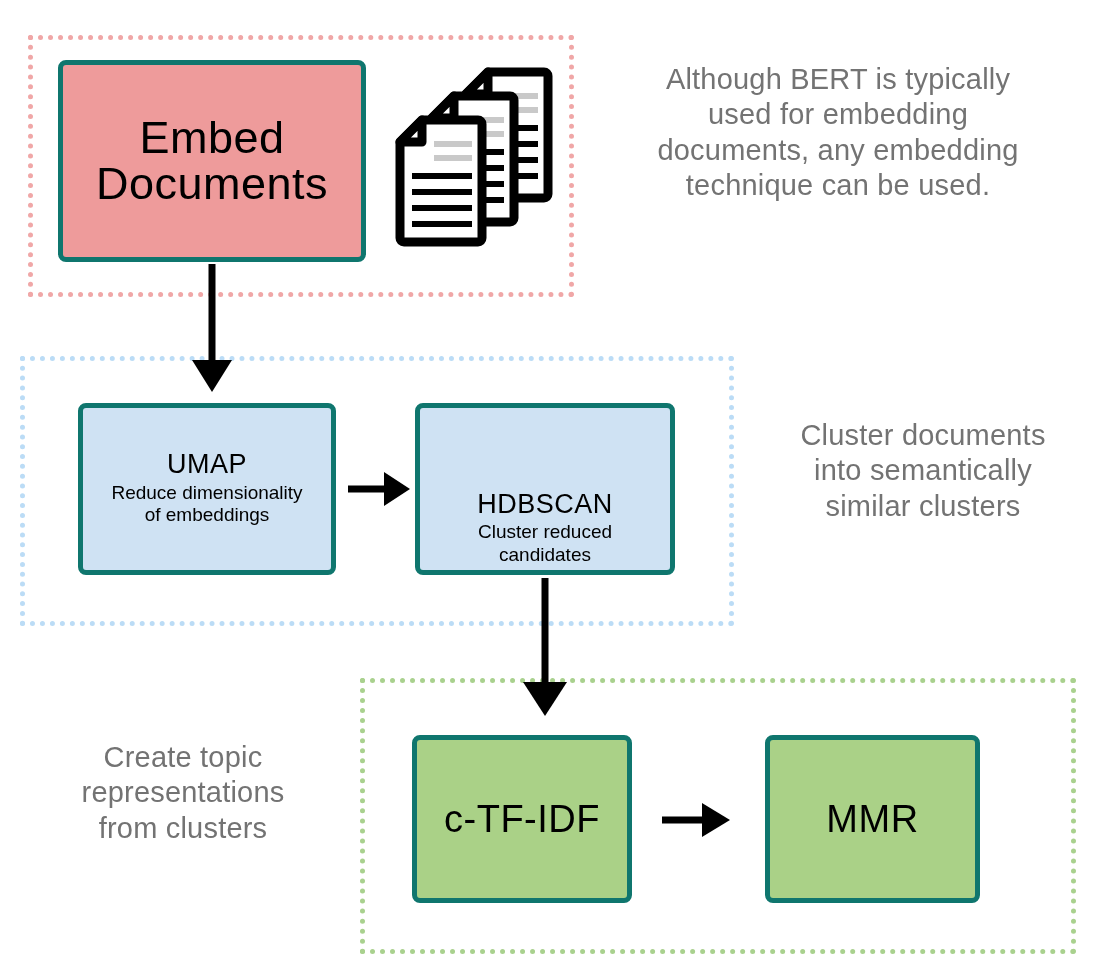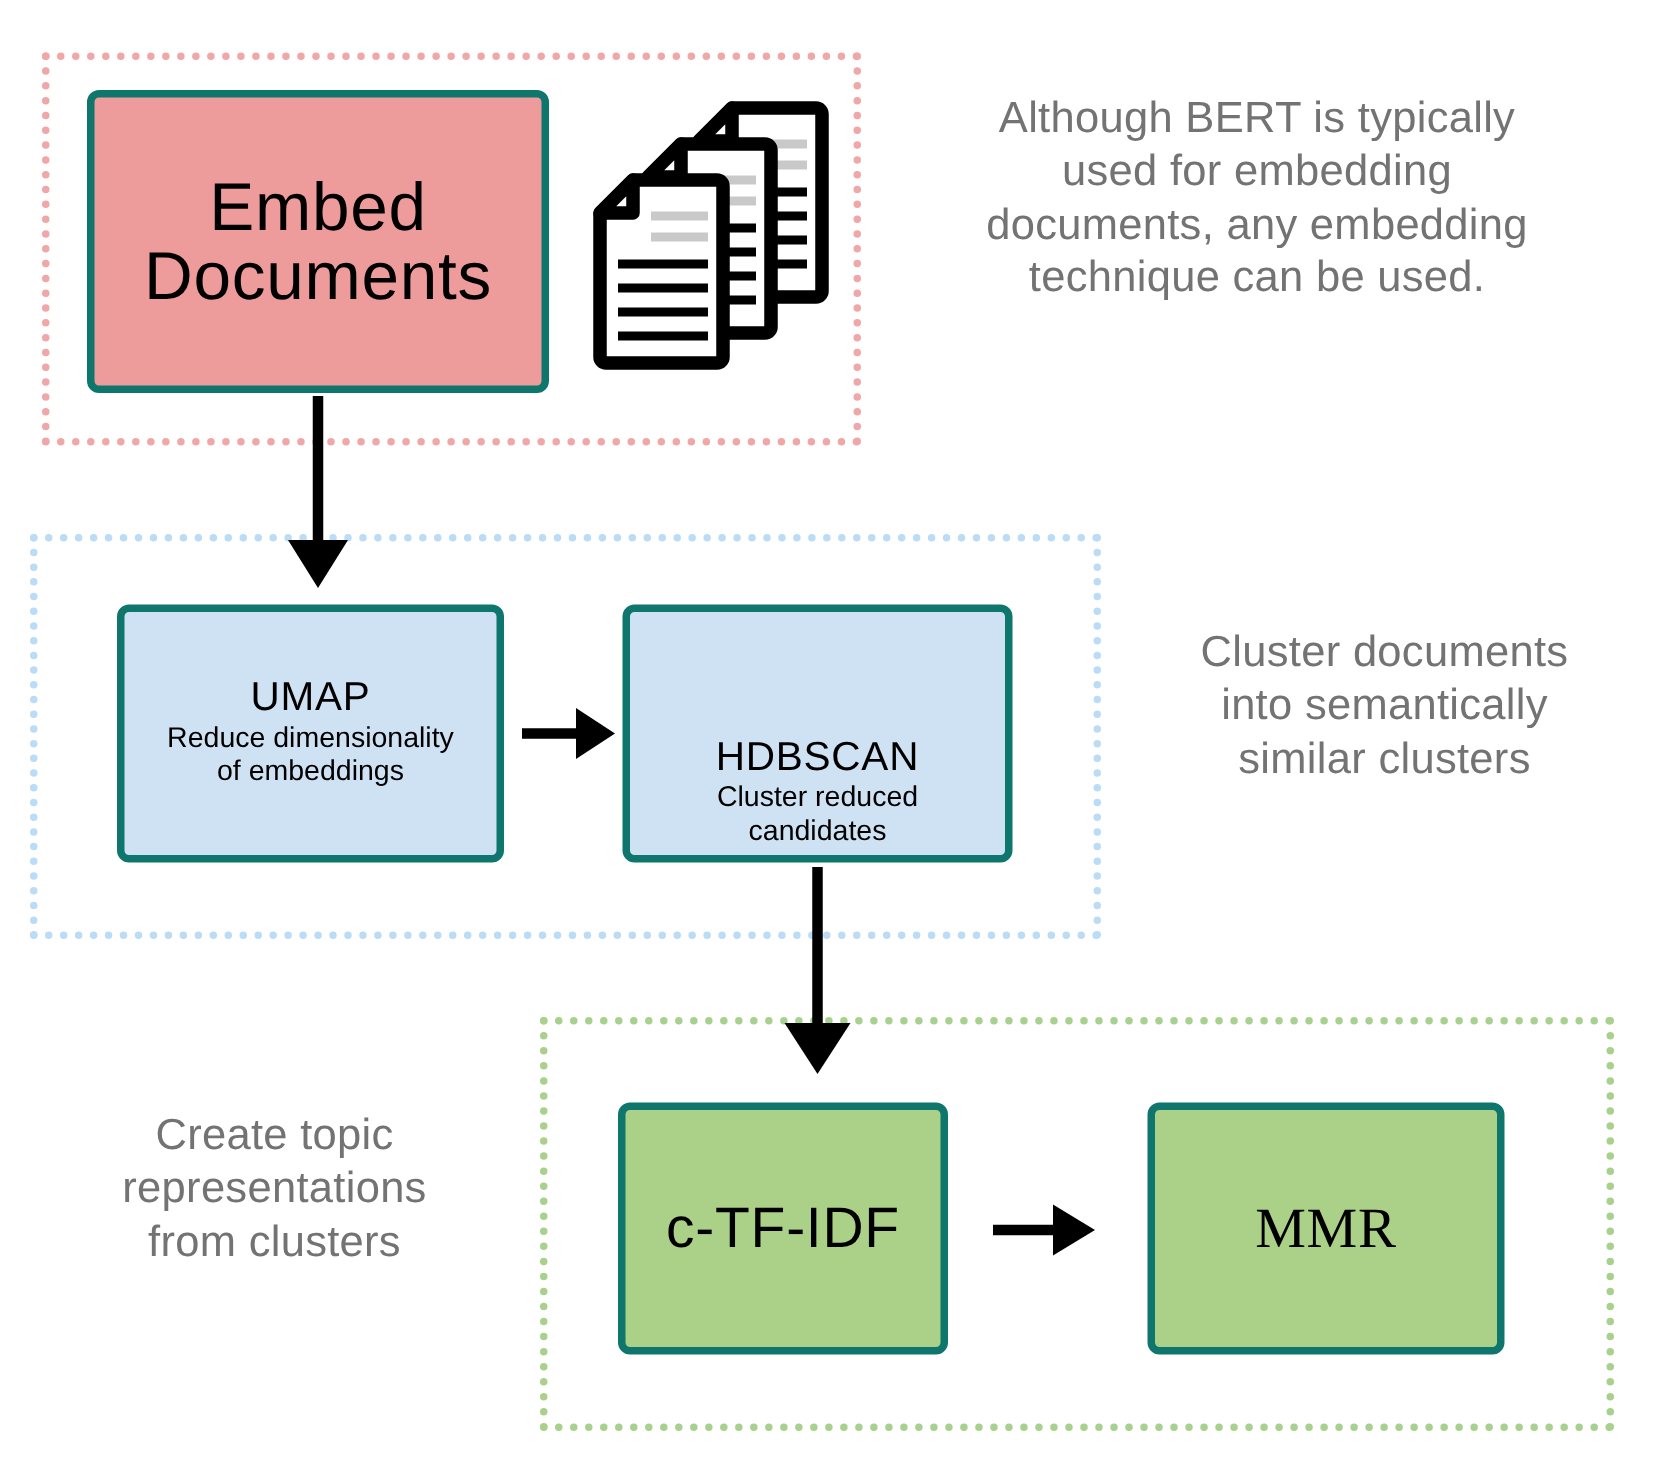--- a/index.html
+++ b/index.html
@@ -171,21 +171,21 @@
   <div class="caption" style="left:756px; top:418px; width:334px;">Cluster documents
 into semantically
 similar clusters</div>
 
   <div class="group group-topic" style="left:360px; top:678px; width:716px; height:276px;"></div>
 
   <div class="node node-green" style="left:412px; top:735px; width:220px; height:168px;">
     <div class="node-title title-md">c-TF-IDF</div>
   </div>
 
-  <div class="node node-green" style="left:765px; top:735px; width:238px; height:168px;font-family:Liberation Serif, serif;">
+  <div class="node node-green" style="left:765px; top:735px; width:215px; height:168px;">
     <div class="node-title title-md">MMR</div>
   </div>
 
   <div class="caption" style="left:18px; top:740px; width:330px;">Create topic
 representations
 from clusters</div>
 
   <svg id="arrows" viewBox="0 0 1104 980" xmlns="http://www.w3.org/2000/svg">
 
     <g>

